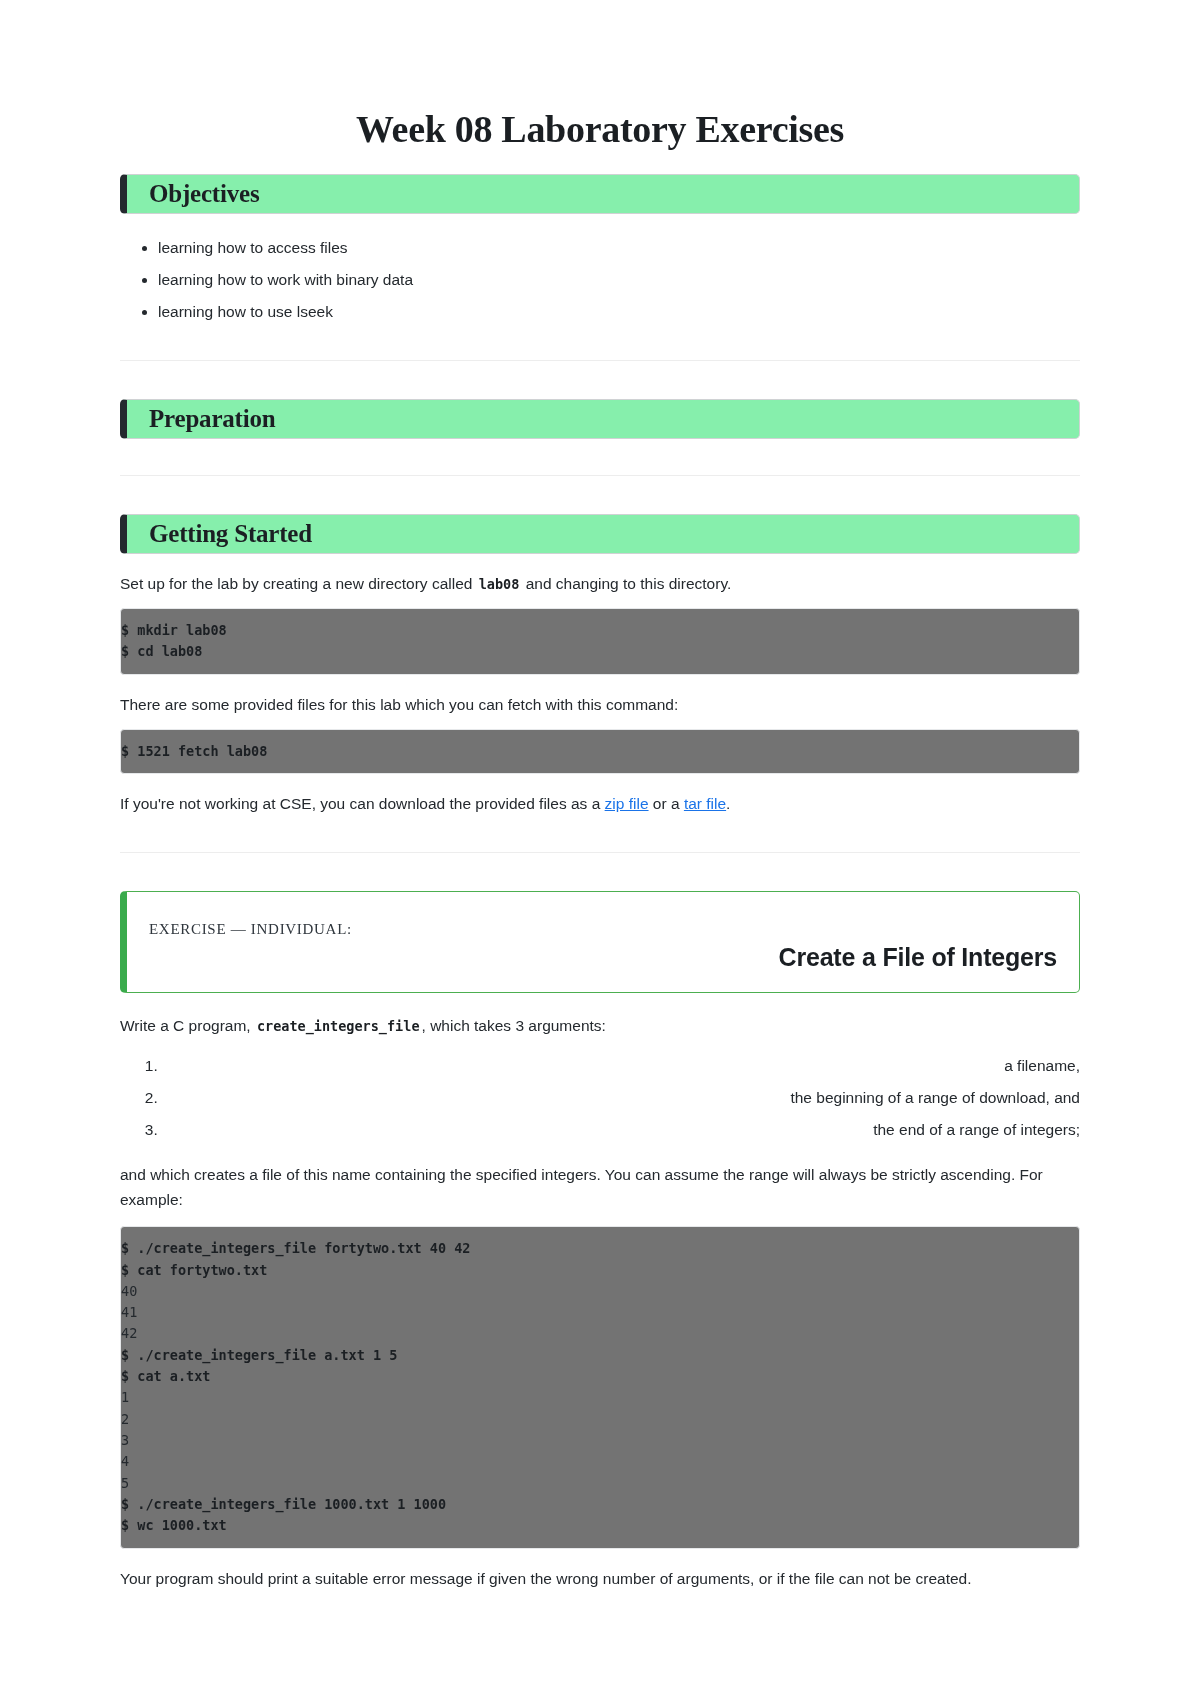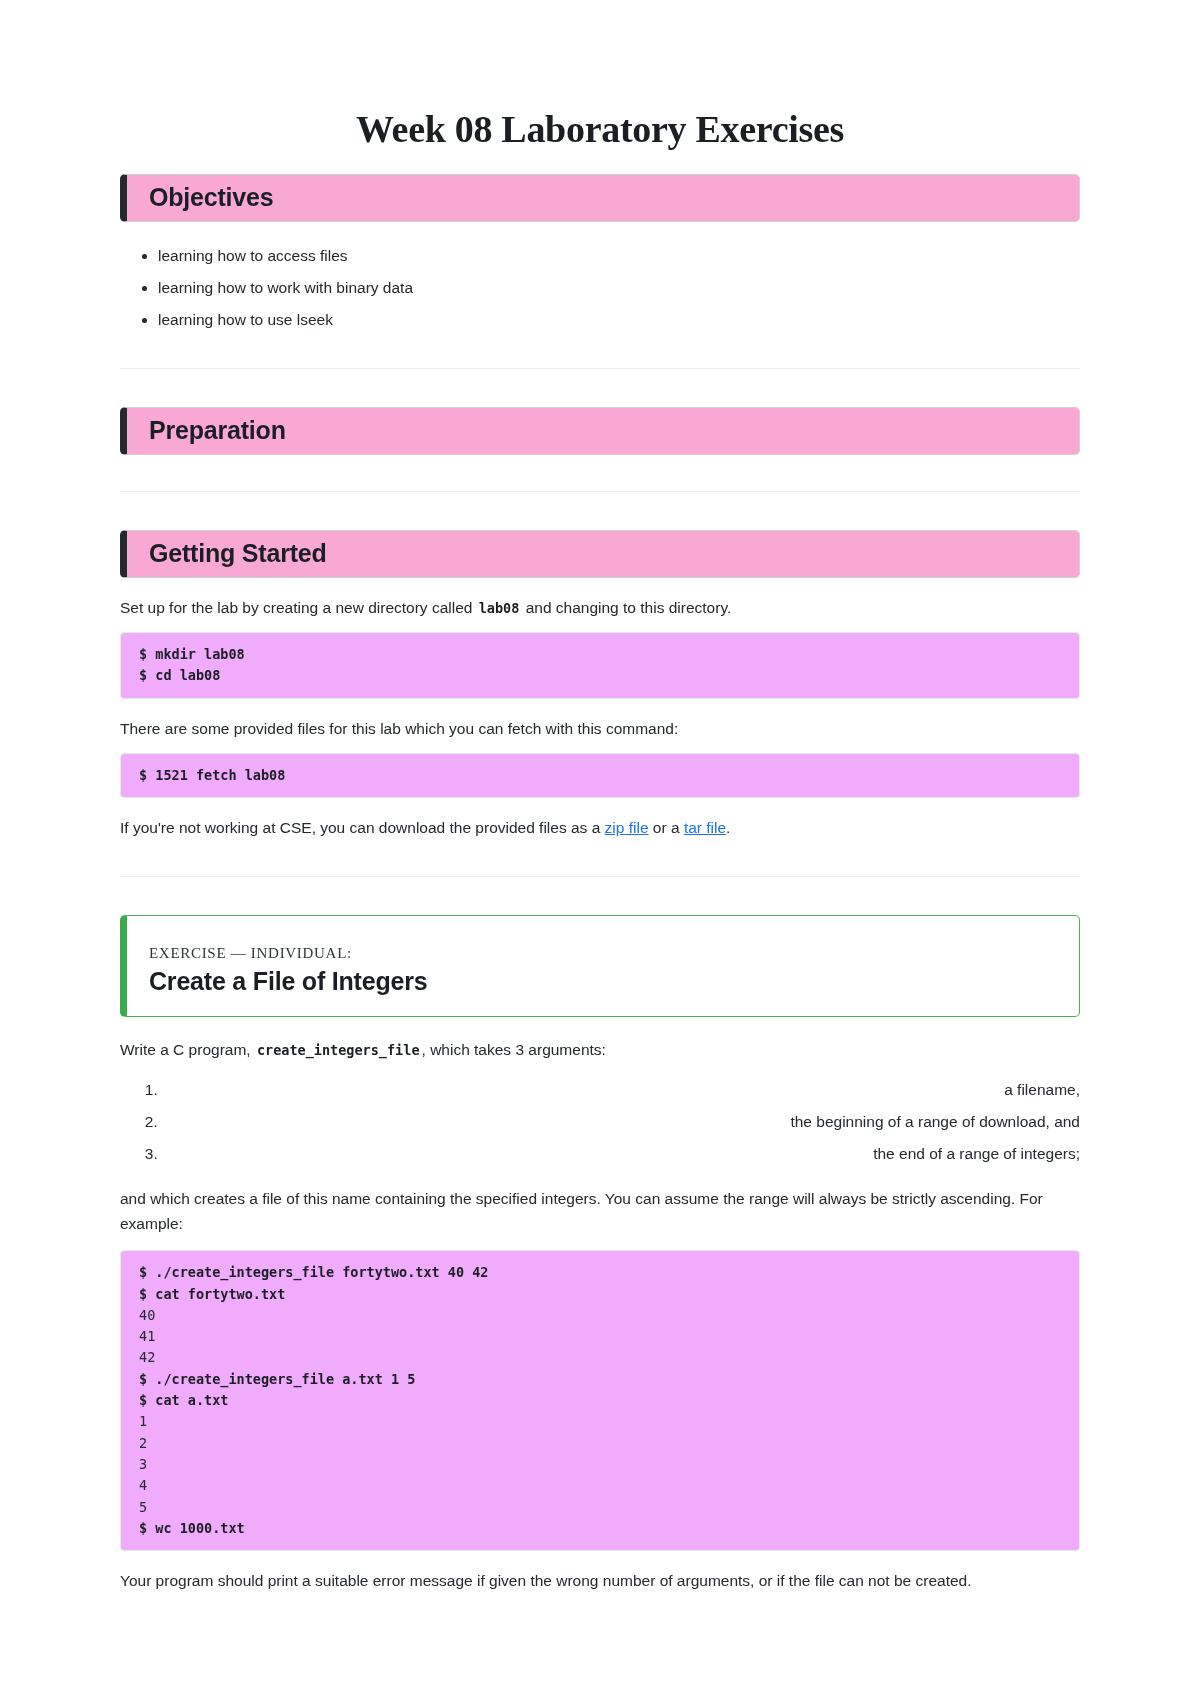--- a/index.html
+++ b/index.html
@@ -34,26 +34,27 @@
     margin: 0 0 22px 0;
     line-height: 1.15;
     font-family: Liberation Serif, serif;
   }
 
   
   .section-box {
     border: 1px solid #d0d2d4;
     border-left: 7px solid #24292e;
     border-radius: 5px;
-    background: #f9a8d4;
-    height: 48px;
+    background: #86efac;
+    height: 40px;
     display: flex;
     align-items: center;
     padding-left: 22px;
     margin: 0;
+    font-family: Liberation Serif, serif;
   }
   .section-box .section-title {
     font-size: 25px;
     font-weight: bold;
     color: #1b1f23;
     letter-spacing: -0.2px;
     line-height: 1;
   }
 
   
@@ -72,20 +73,21 @@
     margin-bottom: 5px;
     line-height: 1.2;
     font-family: Liberation Serif, serif;
   }
   .exercise-title {
     font-size: 25px;
     font-weight: bold;
     color: #1b1f23;
     letter-spacing: -0.2px;
     line-height: 1.15;
+    text-align: right;
   }
 
   
   p.body-text {
     font-size: 15.5px;
     line-height: 1.62;
     color: #24292e;
     margin: 20px 0 14px 0;
   }
   p.tight { margin-top: 17px; margin-bottom: 11px; }
@@ -119,22 +121,22 @@
     font-weight: bold;
     color: #1b1f23;
     padding: 0 2px;
     white-space: pre;
   }
 
   
   .code-block {
     border: 1px solid #e6e8ea;
     border-radius: 4px;
-    background: #f0abfc;
-    padding: 11px 18px;
+    background: #737373;
+    padding: 11px 0;
     margin: 12px 0 14px 0;
     overflow: hidden;
   }
   .code-block .line {
     font-family: "DejaVu Sans Mono", "Liberation Mono", monospace;
     font-size: 13.5px;
     line-height: 1.58;
     color: #1b1f23;
     white-space: pre;
   }
@@ -235,19 +237,20 @@
       <div class="line out">40</div>
       <div class="line out">41</div>
       <div class="line out">42</div>
       <div class="line cmd">$ ./create_integers_file a.txt 1 5</div>
       <div class="line cmd">$ cat a.txt</div>
       <div class="line out">1</div>
       <div class="line out">2</div>
       <div class="line out">3</div>
       <div class="line out">4</div>
       <div class="line out">5</div>
+      <div class="line cmd">$ ./create_integers_file 1000.txt 1 1000</div>
       <div class="line cmd">$ wc 1000.txt</div>
     </div>
 
     <p class="body-text tight">Your program should print a suitable error message if given the wrong number of arguments, or if the file can not be created.</p>
 
   </div>
 </div>
 
 </body></html>

